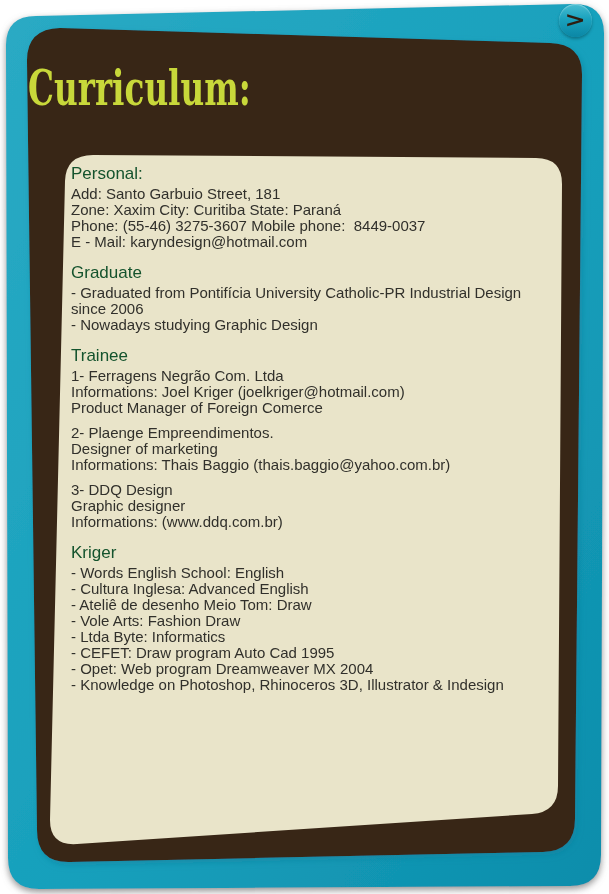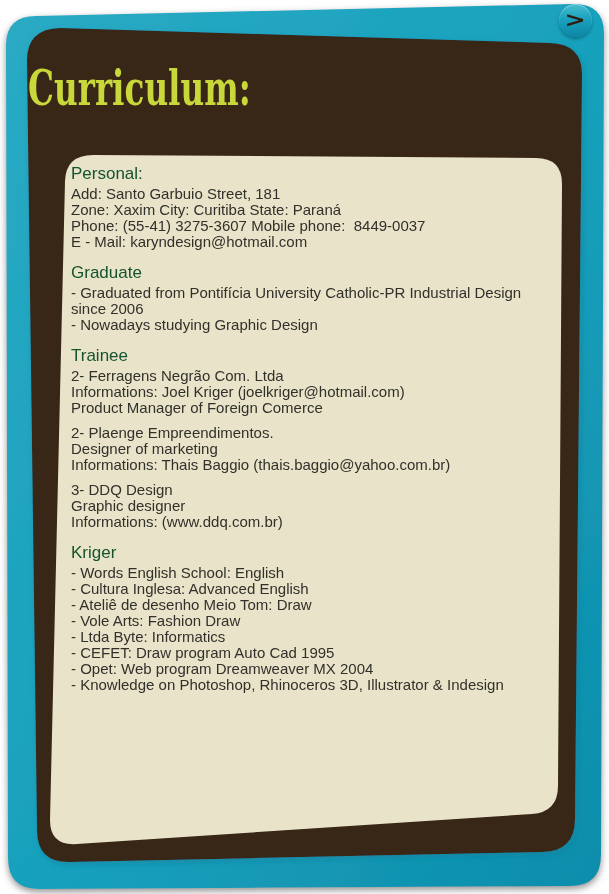--- a/index.html
+++ b/index.html
@@ -101,32 +101,32 @@
   <button class="next-btn">
     <span class="glyph">&gt;</span>
   </button>
 
   <div class="content">
     <div id="sections">
         <div class="section">
           <div class="section-heading">Personal:</div>
           <div class="line">Add: Santo Garbuio Street, 181</div>
           <div class="line">Zone: Xaxim City: Curitiba State: Paraná</div>
-          <div class="line">Phone: (55-41) 3275-3607 Mobile phone:  8449-0037</div>
+          <div class="line">Phone: (55-46) 3275-3607 Mobile phone:  8449-0037</div>
           <div class="line">E - Mail: karyndesign@hotmail.com</div>
         </div>
         <div class="section">
           <div class="section-heading">Graduate</div>
           <div class="line">- Graduated from Pontifícia University Catholic-PR Industrial Design</div>
           <div class="line">since 2006</div>
           <div class="line">- Nowadays studying Graphic Design</div>
         </div>
         <div class="section">
           <div class="section-heading">Trainee</div>
-          <div class="line">2- Ferragens Negrão Com. Ltda</div>
+          <div class="line">1- Ferragens Negrão Com. Ltda</div>
           <div class="line">Informations: Joel Kriger (joelkriger@hotmail.com)</div>
           <div class="line">Product Manager of Foreign Comerce</div>
           <div class="line blank"></div>
           <div class="line">2- Plaenge Empreendimentos.</div>
           <div class="line">Designer of marketing</div>
           <div class="line">Informations: Thais Baggio (thais.baggio@yahoo.com.br)</div>
           <div class="line blank"></div>
           <div class="line">3- DDQ Design</div>
           <div class="line">Graphic designer</div>
           <div class="line">Informations: (www.ddq.com.br)</div>

